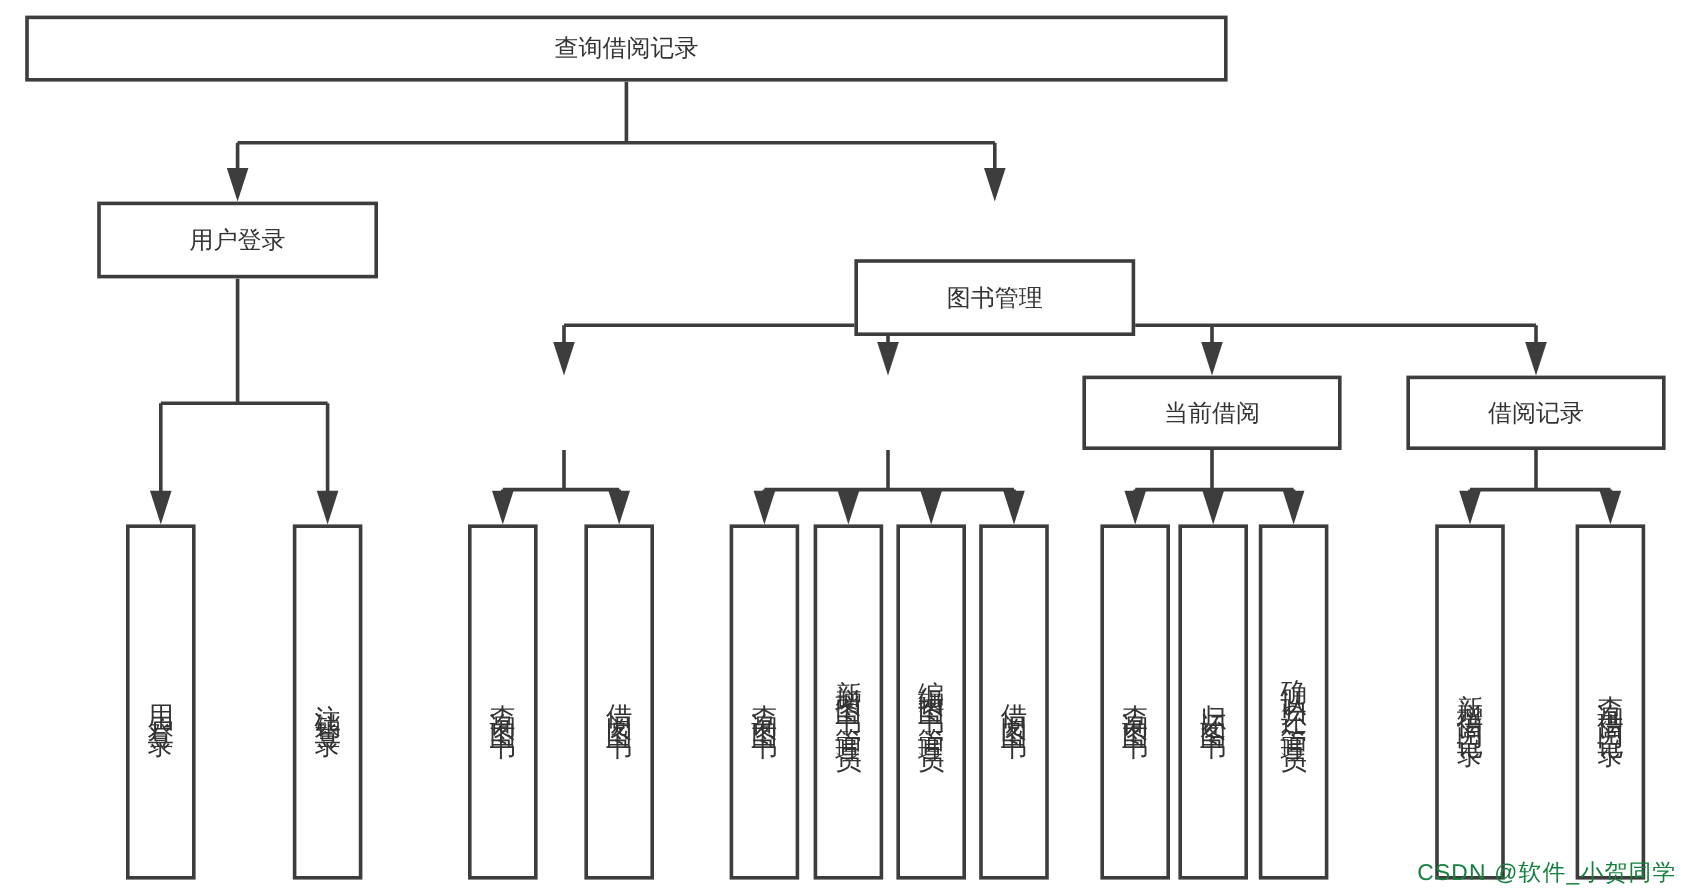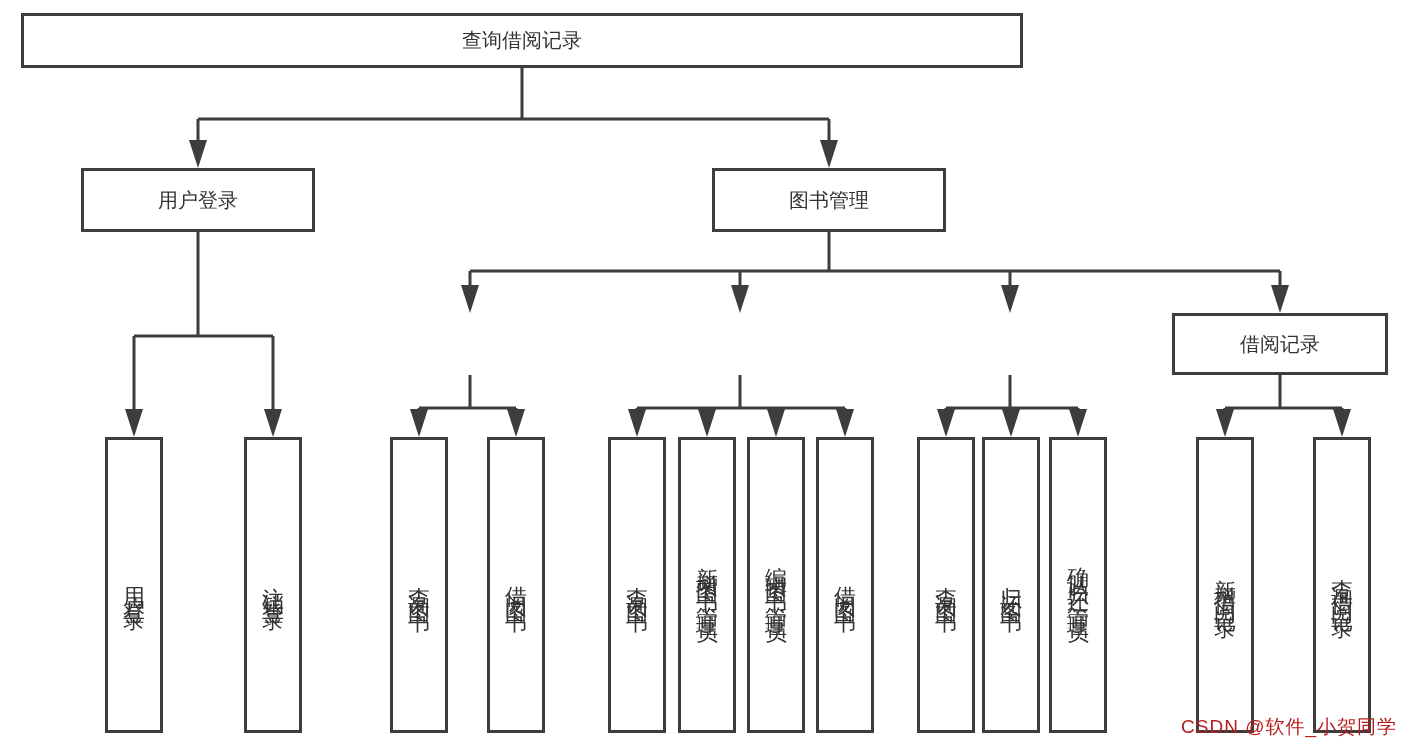--- a/index.html
+++ b/index.html
@@ -16,21 +16,21 @@
   .node.root{left:21px;top:13px;width:1002px;height:55px;font-size:20px;}
   .node.lvl1{top:168px;width:234px;height:64px;}
   .node.lvl2{top:313px;width:216px;height:62px;}
   .node.leaf{
     top:437px;width:58px;height:296px;
     writing-mode:vertical-rl;text-orientation:mixed;
     font-size:22px;letter-spacing:8px;line-height:1;
   }
   .watermark{
     position:absolute;right:8px;top:714px;font-size:19px;letter-spacing:1px;
-    color:#b91c1c;white-space:nowrap;
+    color:#15803d;white-space:nowrap;
   }
 </style>
 </head>
 <body>
 
 <div class="canvas">
 
   <svg class="connectors" width="1405" height="747" viewBox="0 0 1405 747" aria-hidden="true">
     <g stroke="#3d3d3d" stroke-width="3" fill="none">
       <path d="M522 68 V119 M198 119 H829 M198 119 V144 M829 119 V144"></path>
@@ -60,22 +60,23 @@
       <polygon points="1002,409 1020,409 1011,437"></polygon>
       <polygon points="1069,409 1087,409 1078,437"></polygon>
       <polygon points="1216,409 1234,409 1225,437"></polygon>
       <polygon points="1333,409 1351,409 1342,437"></polygon>
     </g>
   </svg>
 
   <div class="node root">查询借阅记录</div>
 
   <div class="node lvl1" style="left:81px;">用户登录</div>
-  <div class="node lvl1" style="left:712px;">图书管理</div>
+  <div class="node lvl1" style="left:712px;margin-top:48px;">图书管理</div>
 
+  <div class="node lvl2" style="left:902px;">当前借阅</div>
   <div class="node lvl2" style="left:1172px;">借阅记录</div>
 
   <div class="node leaf" style="left:105px;">用户登录</div>
   <div class="node leaf" style="left:244px;">注销登录</div>
 
   <div class="node leaf" style="left:390px;">查询图书</div>
   <div class="node leaf" style="left:487px;">借阅图书</div>
 
   <div class="node leaf" style="left:608px;">查询图书</div>
   <div class="node leaf" style="left:678px;">新增图书（管理员）</div>

